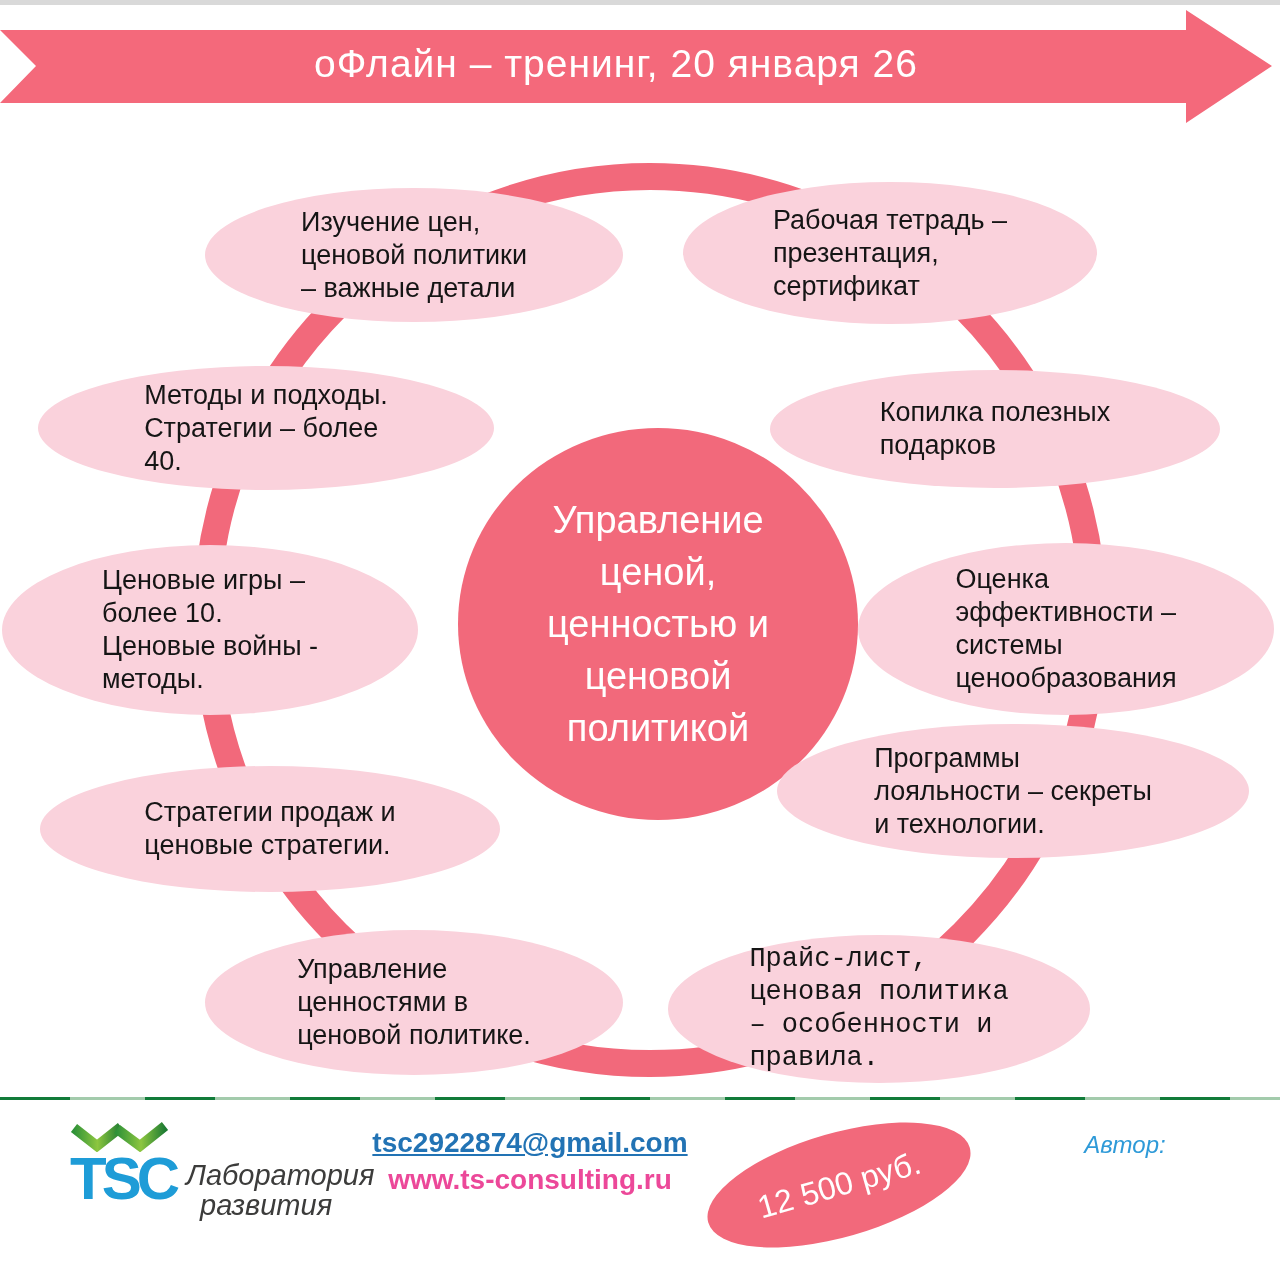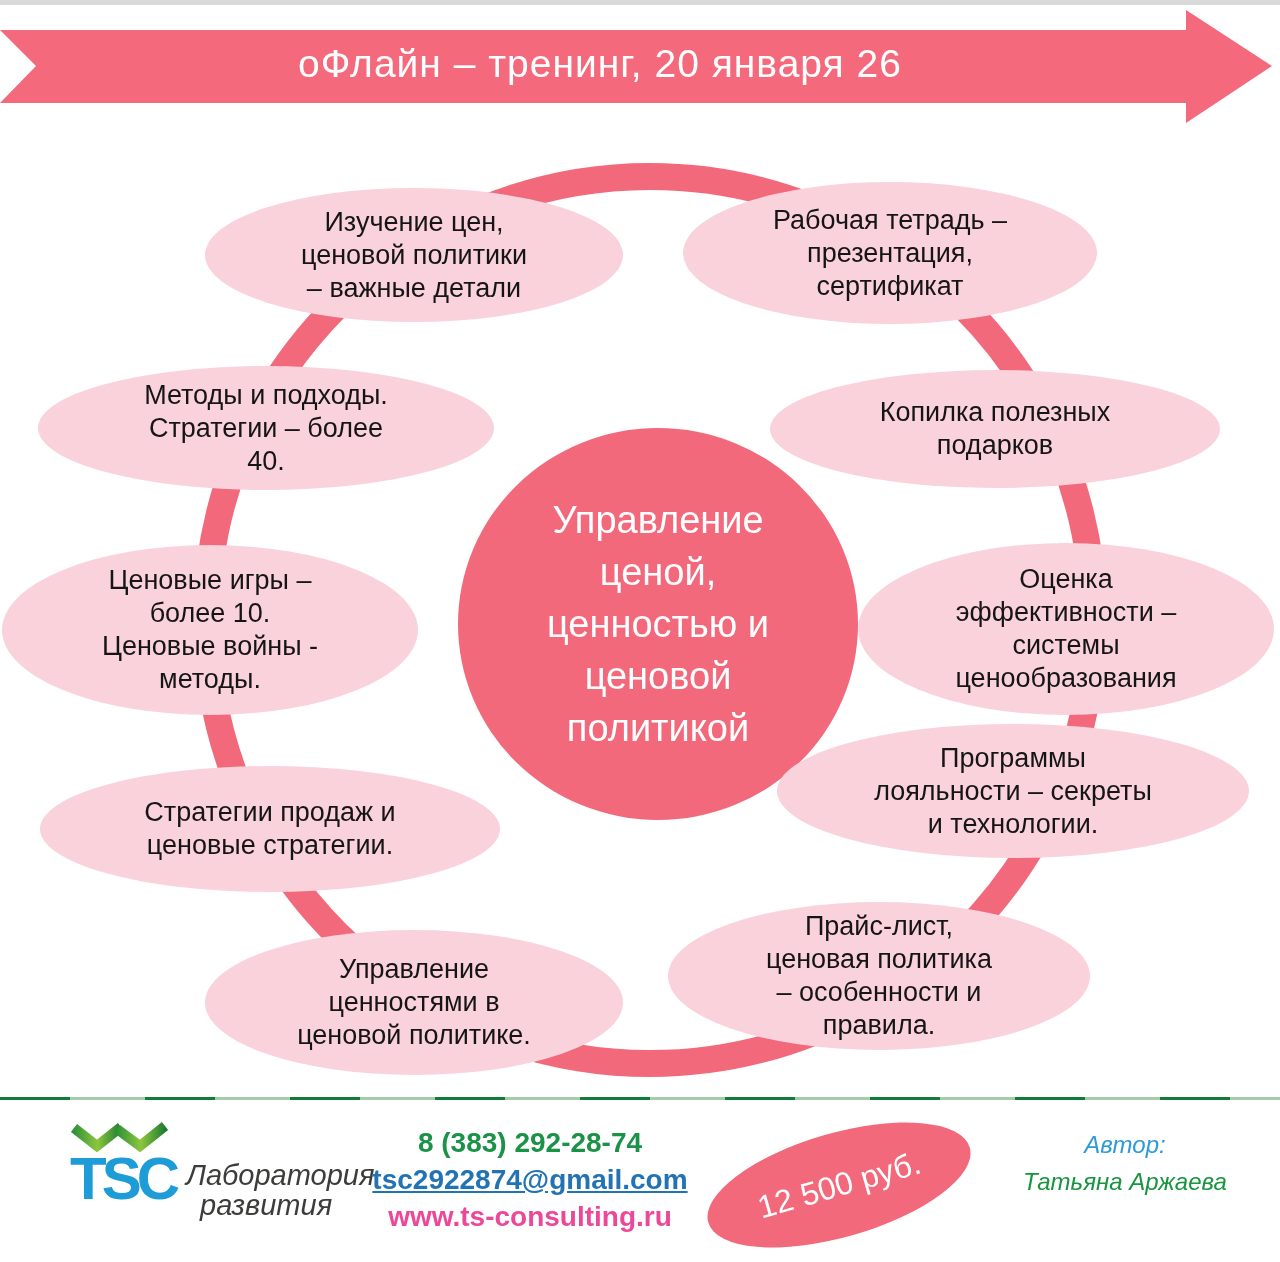--- a/index.html
+++ b/index.html
@@ -7,54 +7,54 @@
     width:1280px;height:1262px;position:relative;overflow:hidden;
     background:#ffffff;font-family:"Liberation Sans",sans-serif;
   }
   .multiline{white-space:pre-line;}
 
   
   .top-strip{position:absolute;left:0;top:0;width:1280px;height:5px;background:#d9d9d9;z-index:6;}
   .banner{position:absolute;left:0;top:0;width:1280px;height:132px;z-index:5;}
   .banner svg{position:absolute;left:0;top:0;}
   .banner-title{
-    position:absolute;left:0;top:42px;width:1200px;text-align:center;
+    position:absolute;left:16px;top:42px;width:1200px;text-align:center;
     color:#ffffff;font-size:39px;letter-spacing:1px;
   }
 
   
   .ring{
     position:absolute;left:193px;top:163px;width:914px;height:914px;
     box-sizing:border-box;border:27px solid #f2697b;border-radius:50%;z-index:1;
   }
 
   
   .center-circle{
     position:absolute;left:458px;top:428px;width:400px;height:392px;
     background:#f2697b;border-radius:50%;z-index:3;
     display:flex;align-items:center;justify-content:center;text-align:center;
   }
   .center-text{color:#ffffff;font-size:38px;line-height:52px;}
 
   
   .topic{
     position:absolute;background:#fad2dc;border-radius:50%;z-index:3;
-    display:flex;align-items:center;justify-content:center;text-align:center;
+    display:flex;align-items:center;justify-content:center;text-align:left;
   }
   .topic-text{color:#151515;font-size:27px;line-height:33px;}
   .t1{left:205px;top:188px;width:418px;height:134px;}
   .t2{left:683px;top:182px;width:414px;height:142px;}
   .t3{left:38px;top:366px;width:456px;height:124px;}
   .t4{left:770px;top:370px;width:450px;height:118px;}
   .t5{left:2px;top:545px;width:416px;height:170px;}
   .t6{left:858px;top:543px;width:416px;height:172px;}
   .t7{left:40px;top:766px;width:460px;height:126px;}
   .t8{left:777px;top:724px;width:472px;height:134px;}
   .t9{left:205px;top:930px;width:418px;height:145px;}
-  .t10{left:668px;top:902px;width:422px;height:148px;}
+  .t10{left:668px;top:935px;width:422px;height:148px;font-family:Liberation Mono, monospace;}
 
   
   .footer-sep{
     position:absolute;left:0;top:1097px;width:1280px;height:3px;z-index:5;
     background:repeating-linear-gradient(90deg,#117b39 0px,#117b39 70px,#a3cbac 70px,#a3cbac 145px);
   }
   .logo{position:absolute;left:30px;top:1118px;width:300px;height:120px;z-index:5;margin-left:36px;}
   .logo-wings{position:absolute;left:4px;top:4px;}
   .logo-acronym{
     position:absolute;left:4px;top:30px;
@@ -177,25 +177,23 @@
     <polyline points="47,7 70,24 95,4" fill="none" stroke="url(#gw)" stroke-width="10"></polyline>
   </svg>
   <div class="logo-acronym">TSC</div>
   <div class="logo-tagline">
     <span class="line1">Лаборатория</span>
     <span class="line2">развития</span>
   </div>
 </div>
 
 <div class="contact">
-  <span class="contact-phone">8 (383) 292-28-74</span>
   <span class="contact-email">tsc2922874@gmail.com</span>
   <span class="contact-site">www.ts-consulting.ru</span>
 </div>
 
 <div class="price-badge">
   <span class="price-text">12 500 руб.</span>
 </div>
 
 <div class="author">
   <span class="author-label">Автор:</span>
-  <span class="author-name">Татьяна Аржаева</span>
 </div>
 
 </body></html>

